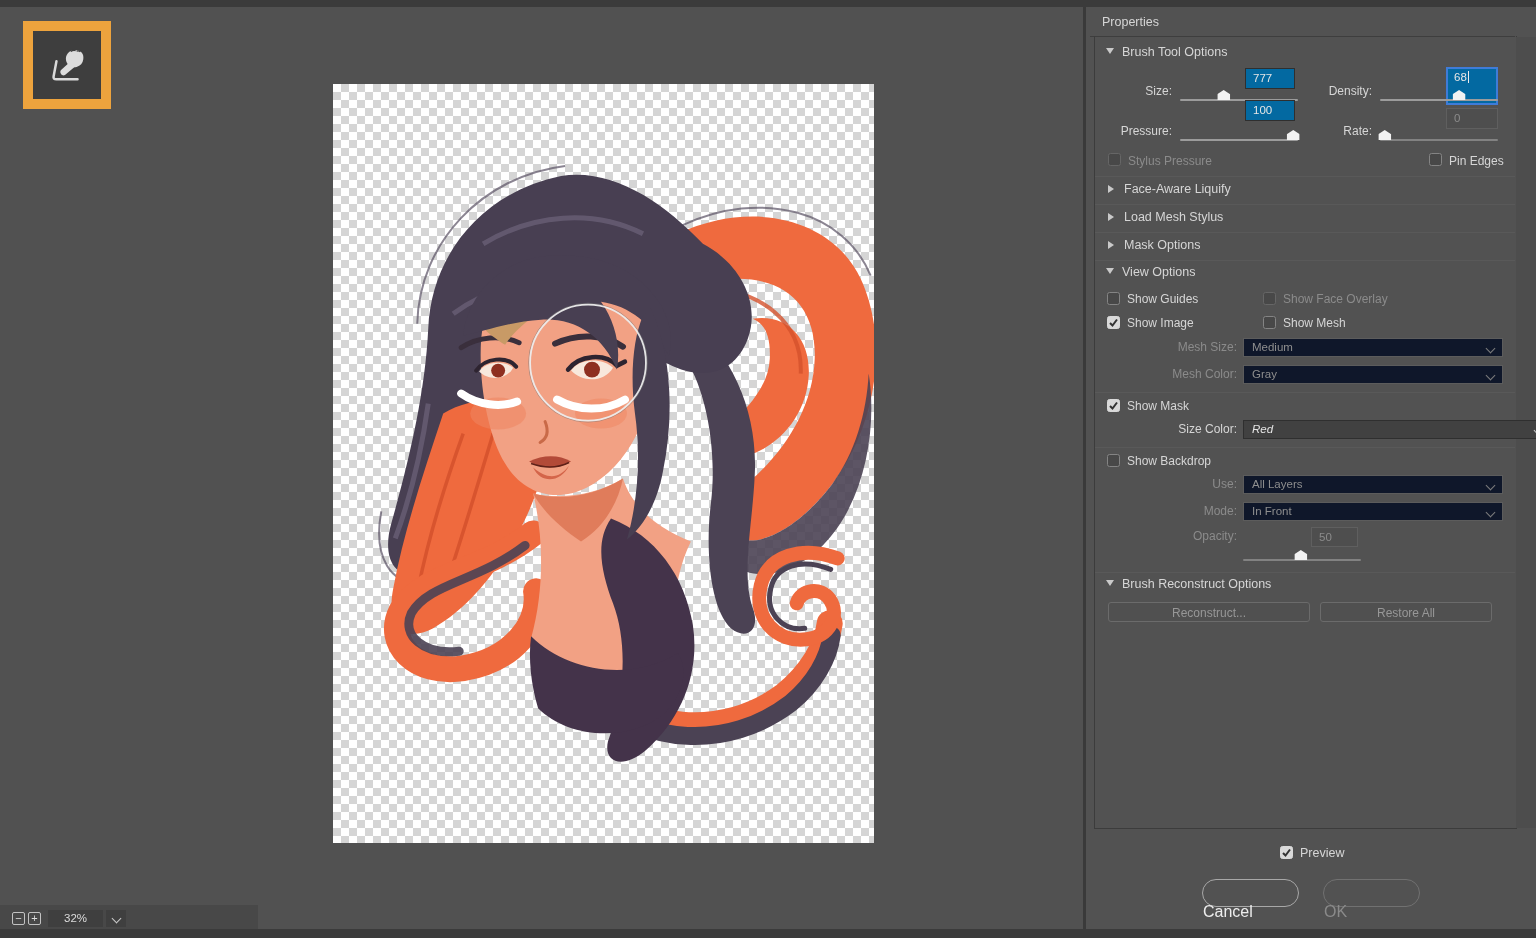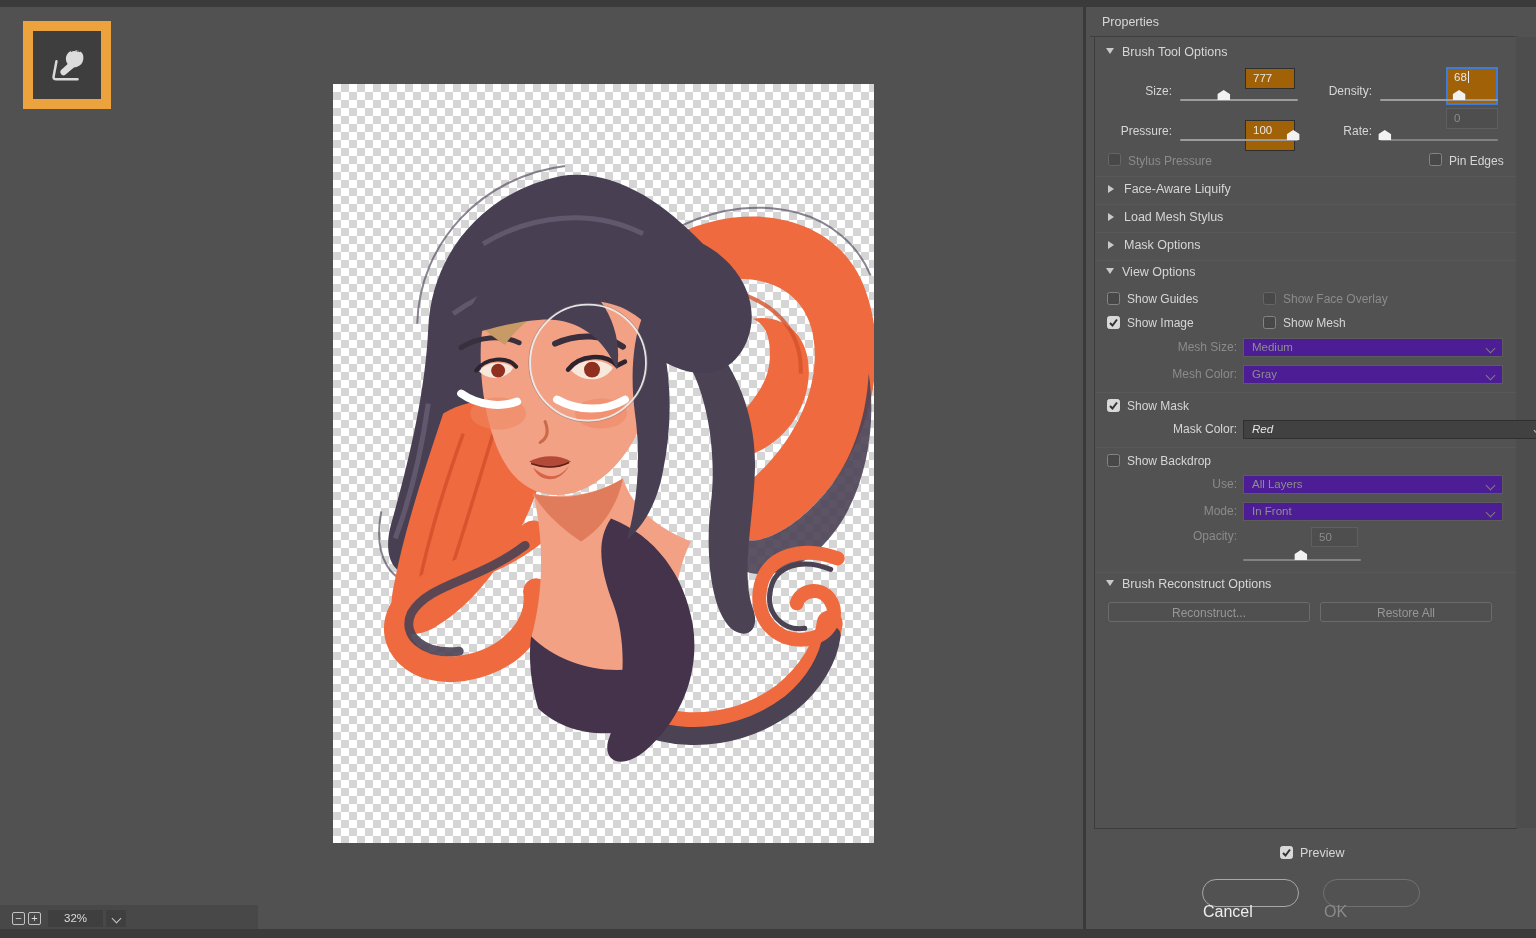--- a/index.html
+++ b/index.html
@@ -18,37 +18,37 @@
   .title-divider{left:1090px;top:36px;width:425px;height:1px;background:#3e3e3e;}
   
   .t{color:#d6d6d6;font-size:12px;line-height:14px;white-space:nowrap;}
   .t13{font-size:12.5px;}
   .dim{color:#8b8b8b;}
   .lbl-r{text-align:right;}
   
   .tri-down{width:0;height:0;border-left:4.5px solid transparent;border-right:4.5px solid transparent;border-top:6px solid #c9c9c9;}
   .tri-right{width:0;height:0;border-top:4.5px solid transparent;border-bottom:4.5px solid transparent;border-left:6px solid #c9c9c9;}
   .divider{height:1px;background:#5e5e5e;opacity:.55;}
-  .inp{box-sizing:border-box;background:#a16207;border:1px solid #2f2f2f;color:#e6e6e6;
+  .inp{box-sizing:border-box;background:#0369a1;border:1px solid #2f2f2f;color:#e6e6e6;
        font-size:11.5px;font-family:"Liberation Sans",sans-serif;padding:3px 0 0 7px;}
   .inp.focus{border:2px solid #3f7cd8;padding:2px 0 0 6px;}
   .inp.disabled{background:#4e4e4e;border-color:#5f5f5f;color:#8b8b8b;}
   .caret{display:inline-block;width:1px;height:12px;background:#ececec;vertical-align:-2px;margin-left:1px;}
   .track{background:#9c9c9c;height:2px;border-radius:1px;}
   .track.disabled{background:#828282;}
   .thumb{position:absolute;top:-9px;width:13px;height:10px;background:#f2f2f2;
          transform:translateX(-50%);clip-path:polygon(50% 0,100% 42%,100% 100%,0 100%,0 42%);}
   .cb{box-sizing:border-box;width:13px;height:13px;border:1px solid #848484;border-radius:2.5px;background:#484848;}
   .cb.dis{border-color:#666;}
   .cb.on{background:#d9d9d9;border-color:#d9d9d9;}
   .cb svg{display:none;}
   .cb.on svg{display:block;}
   .dd{box-sizing:border-box;height:19px;background:#414141;border:1px solid #2f2f2f;
       color:#e4e4e4;font-size:11.5px;padding:2px 0 0 8px;}
-  .dd.disabled{background:#4c1d95;border-color:#5c5c5c;color:#8e8e8e;}
+  .dd.disabled{background:#0f172a;border-color:#5c5c5c;color:#8e8e8e;}
   .chev{position:absolute;right:8px;top:6px;width:6px;height:6px;
         border-right:1.6px solid #c9c9c9;border-bottom:1.6px solid #c9c9c9;transform:rotate(45deg);}
   .dd.disabled .chev{border-color:#7d7d7d;}
   .btn{box-sizing:border-box;background:#505050;border:1px solid #6b6b6b;border-radius:3px;
        color:#979797;font-size:12px;text-align:center;padding-top:3px;}
   .pill{box-sizing:border-box;border-radius:14px;background:transparent;font-size:16px;padding-top:23px;}
   .pill.cancel{border:1px solid #a8a8a8;color:#ededed;}
   .pill.ok{border:1px solid #717171;color:#8a8a8a;}
   
   .artboard{left:333px;top:84px;width:541px;height:759px;background:#fff;
@@ -179,21 +179,21 @@
       <div class="thumb" style="left: 37%;"></div>
     </div>
 
   <div class="abs t lbl-r" style="left:1290px;top:84px;width:82px;">Density:</div>
   <div class="abs inp focus" style="left:1446px;top:67px;width:52px;height:38px;"><span>68</span><span class="caret"></span></div>
   <div class="abs track" style="left:1380px;top:99px;width:118px;">
       <div class="thumb" style="left: 67%;"></div>
     </div>
 
   <div class="abs t lbl-r" style="left:1090px;top:124px;width:82px;">Pressure:</div>
-  <div class="abs inp" style="left:1245px;top:120px;width:50px;height:31px;"><span>100</span></div>
+  <div class="abs inp" style="left:1245px;top:100px;width:50px;height:21px;"><span>100</span></div>
   <div class="abs track" style="left:1180px;top:139px;width:118px;">
       <div class="thumb" style="left: 96%;"></div>
     </div>
 
   <div class="abs t lbl-r" style="left:1290px;top:124px;width:82px;">Rate:</div>
   <div class="abs inp disabled" style="left:1446px;top:108px;width:52px;height:21px;"><span>0</span></div>
   <div class="abs track disabled" style="left:1380px;top:139px;width:118px;">
       <div class="thumb" style="left: 4%;"></div>
     </div>
 
@@ -237,21 +237,21 @@
   <div class="abs t dim lbl-r" style="left:1140px;top:367px;width:97px;">Mesh Color:</div>
   <div class="abs dd disabled" style="left:1243px;top:365px;width:260px;"><span>Gray</span><span class="chev"></span></div>
 
   <div class="abs divider" style="left:1095px;top:392px;width:420px;"></div>
   <div class="abs cb on" style="left:1107px;top:399px;">
       <svg width="11" height="11">
         <polyline points="2,6 4.5,8.5 9,2.5" fill="none" stroke="#333" stroke-width="2"></polyline>
       </svg>
     </div>
   <div class="abs t" style="left:1127px;top:399px;">Show Mask</div>
-  <div class="abs t lbl-r" style="left:1140px;top:422px;width:97px;">Mask Color:</div>
+  <div class="abs t lbl-r" style="left:1140px;top:422px;width:97px;">Size Color:</div>
   <div class="abs dd" style="left:1243px;top:420px;width:308px;font-style:italic;"><span>Red</span><span class="chev"></span></div>
 
   <div class="abs divider" style="left:1095px;top:447px;width:420px;"></div>
   <div class="abs cb" style="left:1107px;top:454px;"></div>
   <div class="abs t" style="left:1127px;top:454px;">Show Backdrop</div>
   <div class="abs t dim lbl-r" style="left:1140px;top:477px;width:97px;">Use:</div>
   <div class="abs dd disabled" style="left:1243px;top:475px;width:260px;"><span>All Layers</span><span class="chev"></span></div>
   <div class="abs t dim lbl-r" style="left:1140px;top:504px;width:97px;">Mode:</div>
   <div class="abs dd disabled" style="left:1243px;top:502px;width:260px;"><span>In Front</span><span class="chev"></span></div>
   <div class="abs t dim lbl-r" style="left:1140px;top:529px;width:97px;">Opacity:</div>

